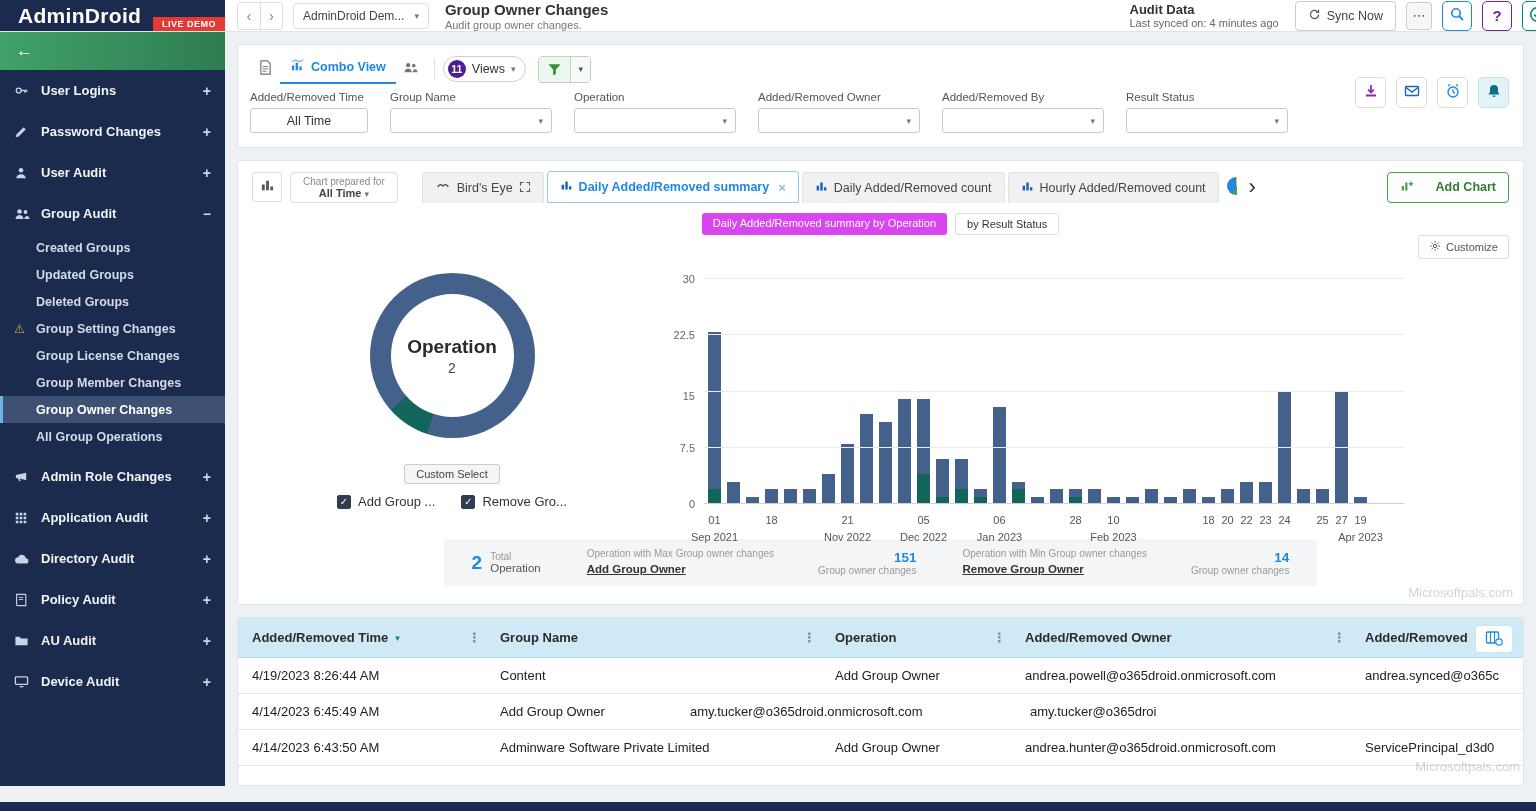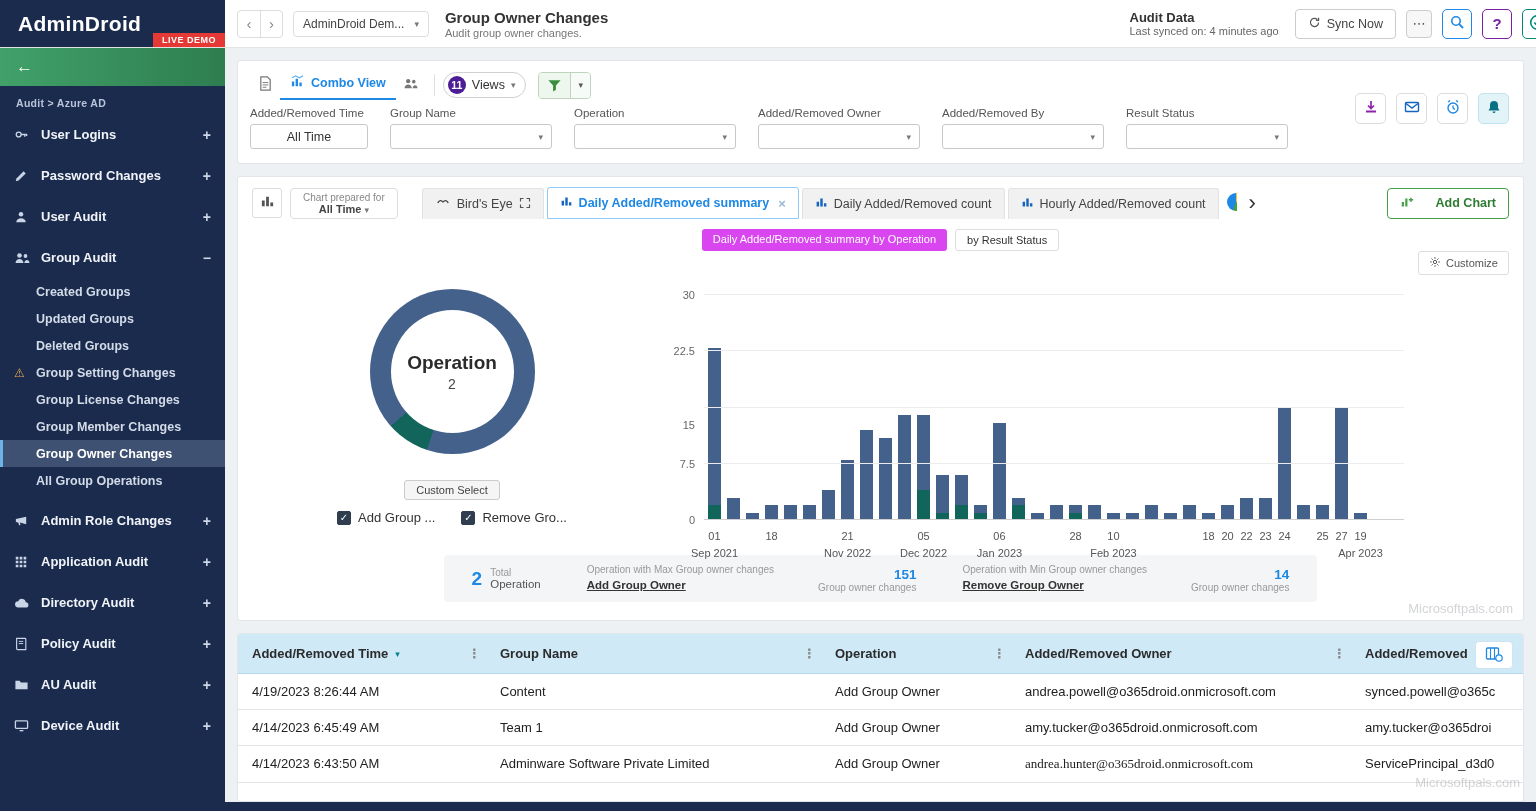--- a/index.html
+++ b/index.html
@@ -1,20 +1,20 @@
 <!DOCTYPE html>
 <html><head>
 <meta charset="utf-8">
 <style>
 *{margin:0;padding:0;box-sizing:border-box}
 html,body{width:1536px;height:811px;overflow:hidden;font-family:"Liberation Sans","DejaVu Sans",sans-serif;background:#eef1f4;color:#333;position:relative}
 button{font-family:inherit;background:none;border:none;cursor:pointer}
 
 
-.topbar{height:48px;display:flex;background:#fff;border-bottom:1px solid #e3e3e3}
+.topbar{height:32px;display:flex;background:#fff;border-bottom:1px solid #e3e3e3}
 .brand{width:225px;min-width:225px;background:#1b2b4d;position:relative;display:flex;align-items:center;padding-left:18px}
 .brand-text{color:#fff;font-size:21px;font-weight:bold;letter-spacing:.3px}
 .live-badge{position:absolute;right:0;bottom:0;background:#e53935;color:#fff;font-size:9px;font-weight:bold;padding:2px 9px;letter-spacing:.5px}
 .topbar-main{flex:1;display:flex;align-items:center;gap:10px;padding-left:12px;position:relative;overflow:hidden}
 .nav-arrows{display:flex;border:1px solid #ddd;border-radius:4px;overflow:hidden}
 .nav-arrow{width:22px;height:26px;display:flex;align-items:center;justify-content:center;color:#888;font-size:15px;cursor:pointer}
 .nav-arrow + .nav-arrow{border-left:1px solid #ddd}
 .tenant-select{display:flex;align-items:center;gap:10px;border:1px solid #ddd;border-radius:4px;padding:5px 9px;font-size:12px;color:#444;cursor:pointer;white-space:nowrap}
 .caret{font-size:9px;color:#777}
 .page-title-block{margin-left:6px}
@@ -106,21 +106,21 @@
 .bar-wrap{width:13px;min-width:13px;position:relative;display:flex;flex-direction:column;justify-content:flex-end;height:100%;cursor:pointer}
 .seg.add{background:#44618c}
 .seg.rem{background:#11655a}
 .xlab{position:absolute;top:100%;left:50%;transform:translateX(-50%);margin-top:8px;font-size:11px;color:#555;text-align:center;line-height:1.55;white-space:nowrap}
 .summary-strip{margin:30px auto 10px;display:flex;align-items:center;gap:46px;background:#f4f5f6;border-radius:4px;padding:9px 28px;width:max-content}
 .sum-total{display:flex;align-items:center;gap:8px}
 .sum-big{font-size:19px;font-weight:bold;color:#1e88e5}
 .sum-col{display:flex;flex-direction:column}
 .sum-sm{font-size:10px;color:#999;white-space:nowrap}
 .sum-md{font-size:11.5px;color:#555}
-.sum-item{display:flex;gap:44px;align-items:flex-end}
+.sum-item{display:flex;gap:44px;align-items:center}
 .sum-link{font-size:11.5px;font-weight:bold;color:#333;text-decoration:underline;cursor:pointer;margin-top:3px;display:inline-block}
 .sum-right{text-align:right}
 .sum-num{font-size:13.5px;font-weight:bold;color:#1e88e5}
 
 
 .table-card{flex:1;overflow:hidden;position:relative;display:flex;flex-direction:column}
 .thead{display:flex;background:#cfe9f7;border-bottom:1px solid #b5d9ec}
 .th{position:relative;padding:12px 14px;font-size:13px;font-weight:bold;color:#2b2b2b;display:flex;align-items:center;gap:7px;white-space:nowrap;overflow:hidden}
 .th .dots{position:absolute;right:5px;color:#8a8a8a;font-size:13px;cursor:pointer}
 .sort-caret{color:#00838f;font-size:9px}
@@ -182,21 +182,20 @@
           </svg></span>
     </button>
   </div>
 </header>
 
 <div class="layout">
   <aside class="sidebar">
     <div class="back-strip">
         <span>←</span>
       </div>
-    <div class="breadcrumb">Audit &gt; Azure AD</div>
     <nav id="sidebar-nav">
         <div class="nav-item">
           <span class="nav-icon">
             <svg viewBox="0 0 16 16" width="15" height="15">
               <circle cx="5" cy="8" r="2.6" fill="none" stroke="#c9d4e6" stroke-width="1.4"></circle>
               <path d="M7.6 8H14M11.5 8v2.4M13.5 8v1.7" stroke="#c9d4e6" stroke-width="1.4" fill="none"></path>
             </svg>
           </span>
     <span class="nav-label">User Logins</span>
     <span class="nav-exp">+</span>
@@ -640,21 +639,21 @@
                 <div class="bar-wrap">
                   <div class="seg add" style="height:7.5px;background:#44618c"></div>
                   <div class="xlab">19<br>Apr 2023</div>
                 </div>
               </div>
           <div class="grid-line zero" style="bottom: 0px;"></div>
               <div class="ytick" style="bottom: 0px;">0</div>
               <div class="grid-line" style="bottom: 56.25px;"></div>
               <div class="ytick" style="bottom: 56.25px;">7.5</div>
               <div class="grid-line" style="bottom: 112.5px;"></div>
-              <div class="ytick" style="bottom: 95px; margin-top: 28px;">15</div>
+              <div class="ytick" style="bottom: 108px; margin-top: 28px;">15</div>
               <div class="grid-line" style="bottom: 168.75px;"></div>
               <div class="ytick" style="bottom: 168.75px;">22.5</div>
               <div class="grid-line" style="bottom: 225px;"></div>
               <div class="ytick" style="bottom: 225px;">30</div>
             </div>
         </div>
       </div>
       <div class="summary-strip">
         <div class="sum-total">
           <span class="sum-big">2</span>
@@ -710,34 +709,33 @@
             <span>Added/Removed</span>
             <span class="dots">⋮</span>
           </div>
         </div>
       <div id="tbody">
           <div class="tr">
             <div class="td" style="width: 248px;">4/19/2023 8:26:44 AM</div>
             <div class="td" style="width: 335px;">Content</div>
             <div class="td" style="width: 190px;">Add Group Owner</div>
             <div class="td" style="width: 340px;">andrea.powell@o365droid.onmicrosoft.com</div>
-            <div class="td" style="width: auto; flex: 1 1 0%;">synced.powell@o365c</div>
+            <div class="td" style="width: auto; flex: 1 1 0%;">andrea.synced@o365c</div>
           </div>
           <div class="tr">
             <div class="td" style="width: 248px;">4/14/2023 6:45:49 AM</div>
-            <div class="td" style="width: 335px;">Team 1</div>
             <div class="td" style="width: 190px;">Add Group Owner</div>
             <div class="td" style="width: 340px;">amy.tucker@o365droid.onmicrosoft.com</div>
             <div class="td" style="width: auto; flex: 1 1 0%;">amy.tucker@o365droi</div>
           </div>
           <div class="tr">
             <div class="td" style="width: 248px;">4/14/2023 6:43:50 AM</div>
             <div class="td" style="width: 335px;">Adminware Software Private Limited</div>
             <div class="td" style="width: 190px;">Add Group Owner</div>
-            <div class="td" style="width: 340px; font-family: Liberation Serif, serif;">andrea.hunter@o365droid.onmicrosoft.com</div>
+            <div class="td" style="width: 340px;">andrea.hunter@o365droid.onmicrosoft.com</div>
             <div class="td" style="width: auto; flex: 1 1 0%;">ServicePrincipal_d3d0</div>
           </div>
         </div>
       <button class="col-chooser">
         <span><svg viewBox="0 0 18 16" width="18" height="16">
               <rect x="1.5" y="2" width="12" height="11" rx="1" fill="none" stroke="#1e88e5" stroke-width="1.3"></rect>
               <path d="M5.5 2v11M9.5 2v11" stroke="#1e88e5" stroke-width="1.1"></path>
               <circle cx="14" cy="12" r="3.2" fill="#fff" stroke="#1e88e5" stroke-width="1.2"></circle>
             </svg></span>
       </button>

